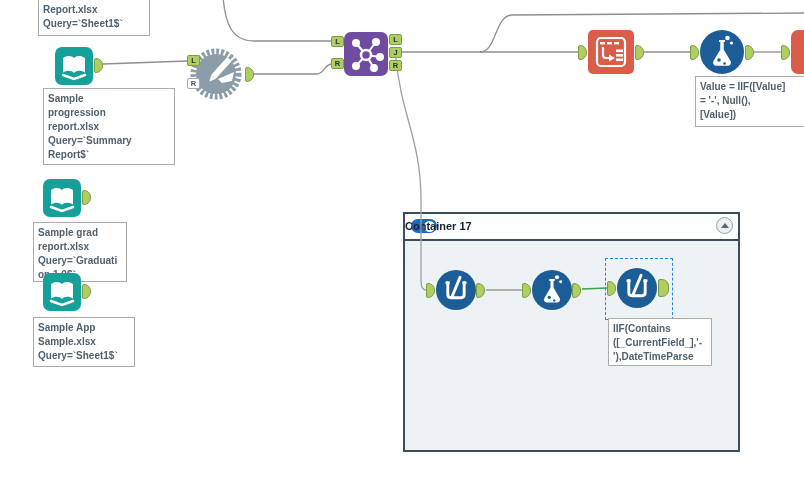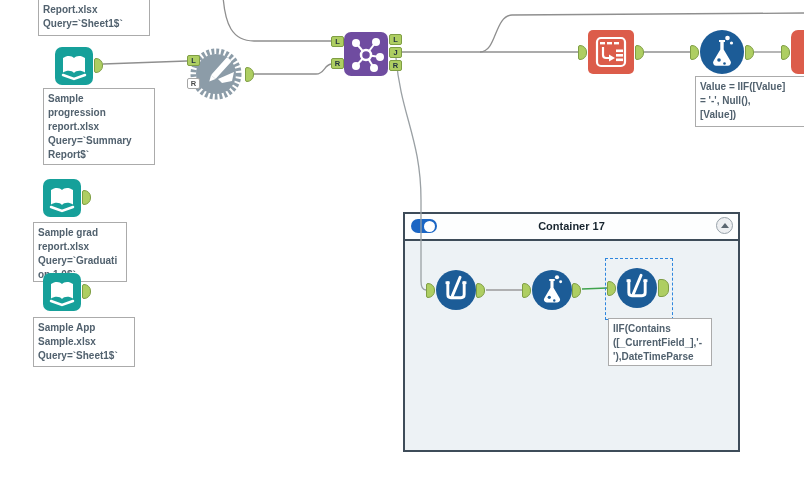--- a/index.html
+++ b/index.html
@@ -30,21 +30,21 @@
   
   .note{position:absolute;z-index:3;background:#fff;border:1px solid #ABABAB;color:#51616E;
         font-size:10px;font-weight:bold;line-height:14px;padding:3px 4px;white-space:pre;
         overflow:hidden;box-sizing:border-box;}
 
   
   .container17{position:absolute;left:403px;top:212px;width:337px;height:240px;z-index:1;
                border:2px solid #3E4C59;background:#EDF2F5;box-sizing:border-box;}
   .c-header{position:absolute;left:0;top:0;right:0;height:25px;background:#FDFEFE;
             border-bottom:2px solid #3E4C59;}
-  .c-title{position:absolute;left:0;right:0;top:0;height:28px;line-height:24px;text-align:center;
+  .c-title{position:absolute;left:0;right:0;top:0;height:28px;line-height:24px;
            font-size:11px;font-weight:bold;color:#17242E;}
   .toggle{position:absolute;left:6px;top:5px;width:26px;height:14px;border-radius:7px;background:#1B66C4;}
   .knob{position:absolute;top:1.5px;left:13px;width:11px;height:11px;border-radius:50%;background:#fff;}
   .collapse-btn{position:absolute;right:5px;top:3px;width:17px;height:17px;border-radius:50%;
                 background:#EDEFF1;border:1px solid #98A2AA;box-sizing:border-box;}
   .chev{position:absolute;left:3.5px;top:5px;width:0;height:0;border-left:4px solid transparent;
         border-right:4px solid transparent;border-bottom:5px solid #5B6770;}
 
   .selection{position:absolute;left:605px;top:258px;width:68px;height:62px;z-index:3;
              border:1.5px dashed #2E86DE;box-sizing:border-box;}
@@ -78,21 +78,21 @@
     <path d="M644,52 L690,52" stroke="#8F8F8F" stroke-width="1.3"></path>
     <path d="M754,52 L781,52" stroke="#8F8F8F" stroke-width="1.3"></path>
     <path d="M486,290 L522,290" stroke="#9a9a9a" stroke-width="1.6"></path>
     <path d="M582,289 L607,288" stroke="#3FA34D" stroke-width="1.6"></path>
   </svg>
 
   <div class="selection"></div>
 
   <div class="note" style="left:38px;top:-14px;width:112px;height:50px;padding-top:16px;">Report.xlsx
 Query=`Sheet1$`</div>
-  <div class="note" style="left:43px;top:88px;width:112px;height:77px;">Sample
+  <div class="note" style="left:43px;top:88px;width:132px;height:77px;">Sample
 progression
 report.xlsx
 Query=`Summary
 Report$`</div>
   <div class="note" style="left:33px;top:222px;width:94px;height:60px;">Sample grad
 report.xlsx
 Query=`Graduati
 on 1.0$`</div>
   <div class="note" style="left:33px;top:317px;width:102px;height:50px;">Sample App
 Sample.xlsx

